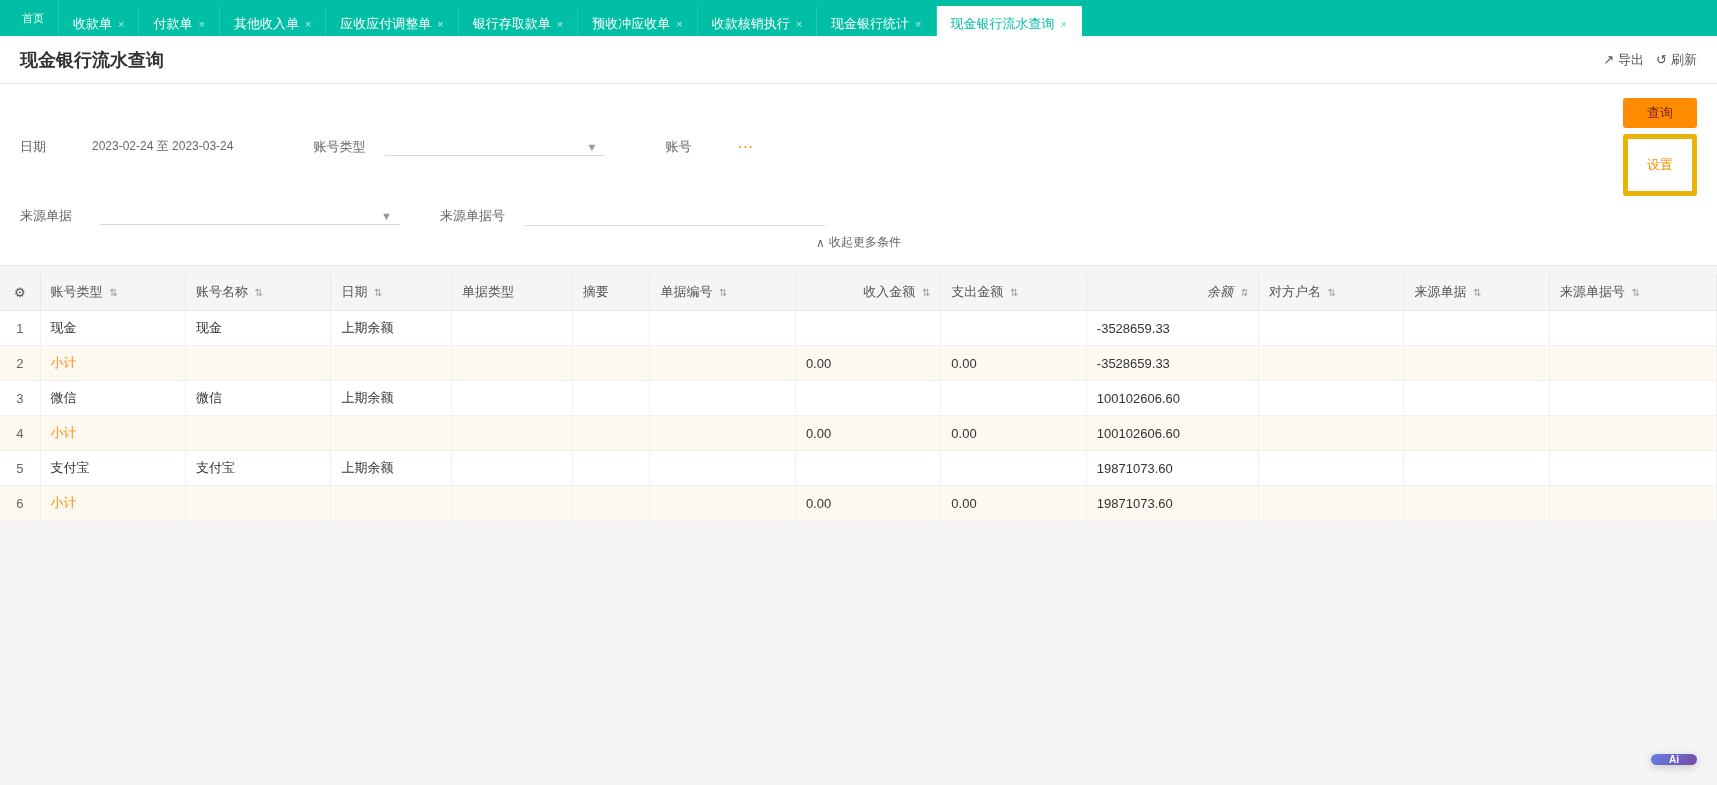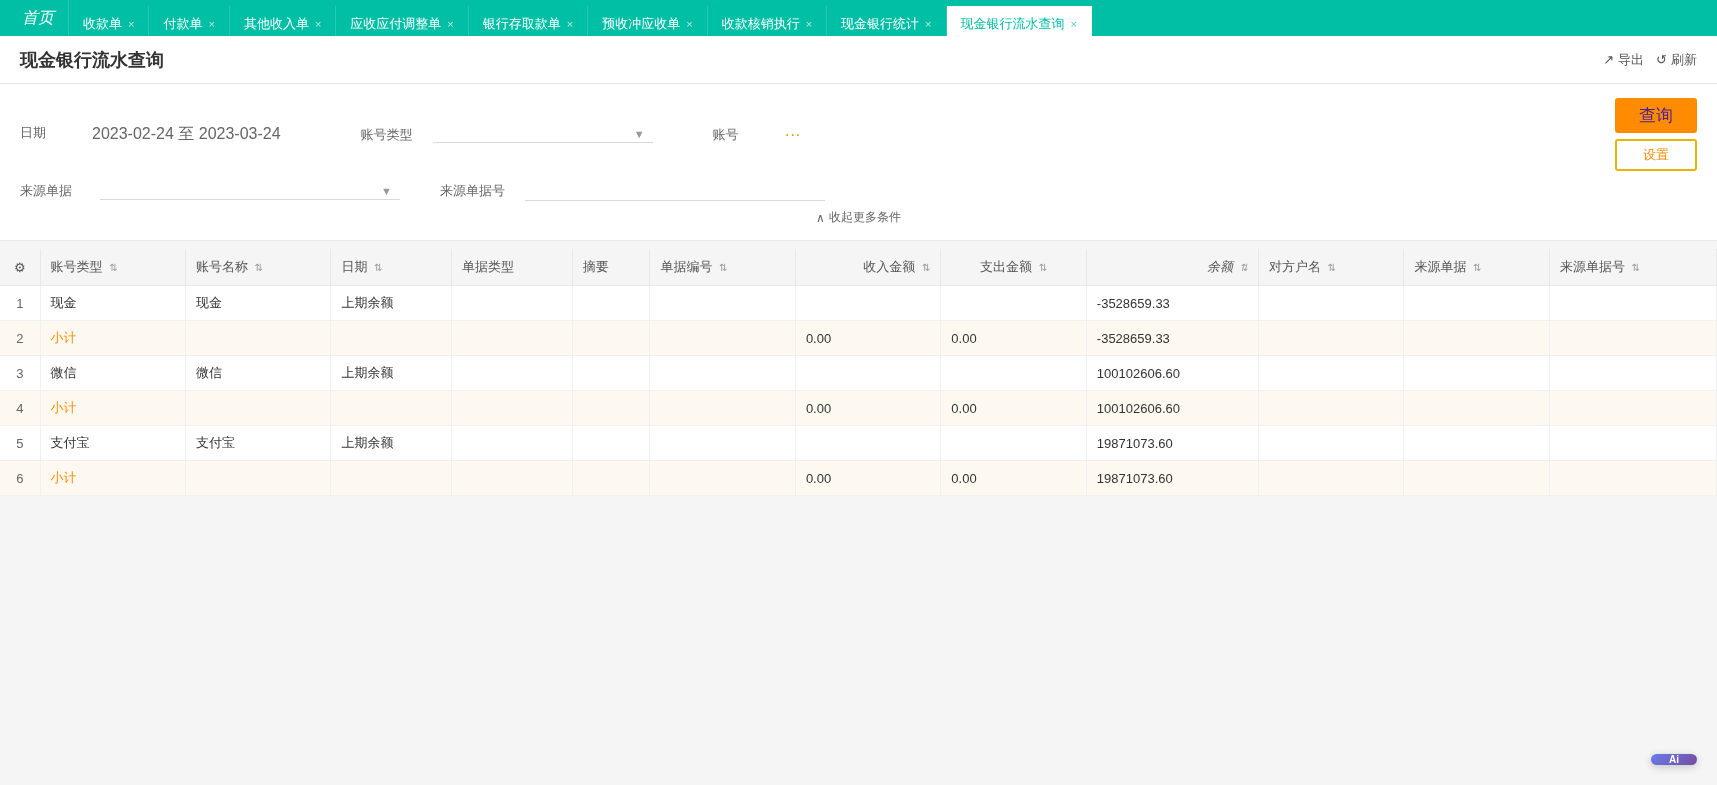--- a/index.html
+++ b/index.html
@@ -34,23 +34,22 @@
       font-size: 11px;
       opacity: 0.7;
     }
     .nav-home {
       color: #fff;
       padding: 18px 14px;
       height: 36px;
       display: flex;
       align-items: center;
       cursor: pointer;
-      font-size: 16px;
+      font-size: 11px;
       border-right: 1px solid rgba(255,255,255,0.15);
-      font-style: italic;
     }
 
     
     .page-header {
       background: #fff;
       padding: 10px 20px;
       display: flex;
       align-items: center;
       justify-content: space-between;
       border-bottom: 1px solid #e8e8e8;
@@ -109,21 +108,21 @@
       border: 1px solid transparent;
     }
     .date-btn.active {
       background: #ff8c00;
       color: #fff;
       border-color: #ff8c00;
       border-radius: 10px;
     }
     .date-range {
       color: #666;
-      font-size: 16px;
+      font-size: 12px;
       margin-left: 4px;
     }
     .filter-select {
       display: flex;
       align-items: center;
       border-bottom: 1px solid #d9d9d9;
       padding: 2px 8px;
       min-width: 180px;
       cursor: pointer;
       gap: 4px;
@@ -153,32 +152,32 @@
       align-items: center;
       gap: 8px;
     }
     .account-no-dots {
       color: #ff8c00;
       font-size: 16px;
       cursor: pointer;
     }
     .btn-query {
       background: #ff8c00;
-      color: #4c1d95;
+      color: #7f1d1d;
       border: none;
       padding: 6px 24px;
       border-radius: 3px;
       cursor: pointer;
-      font-size: 17px;
+      font-size: 13px;
     }
     .btn-settings {
       background: #fff;
       color: #ff8c00;
-      border: 2px solid #eab308;
-      padding: 5px 16px;
+      border: 5px solid #eab308;
+      padding: 17px 16px;
       border-radius: 3px;
       cursor: pointer;
       font-size: 13px;
     }
 
     .collapse-bar {
       display: flex;
       justify-content: center;
       align-items: center;
       padding: 4px 0 6px 0;
@@ -333,21 +332,21 @@
     <thead>
       <tr>
         <th style="width:40px;text-align:center;">⚙</th>
         <th>账号类型 <span class="sort-icon">⇅</span></th>
         <th>账号名称 <span class="sort-icon">⇅</span></th>
         <th>日期 <span class="sort-icon">⇅</span></th>
         <th>单据类型</th>
         <th>摘要</th>
         <th>单据编号 <span class="sort-icon">⇅</span></th>
         <th style="text-align:right;">收入金额 <span class="sort-icon">⇅</span></th>
-        <th style="text-align:center;">支出金额 <span class="sort-icon">⇅</span></th>
+        <th style="text-align:left;">支出金额 <span class="sort-icon">⇅</span></th>
         <th style="text-align:right;font-style:italic;">余额 <span class="sort-icon">⇅</span></th>
         <th>对方户名 <span class="sort-icon">⇅</span></th>
         <th>来源单据 <span class="sort-icon">⇅</span></th>
         <th>来源单据号 <span class="sort-icon">⇅</span></th>
       </tr>
     </thead>
     <tbody id="table-body">
     <tr>
           <td class="td-row-num">1</td>
           <td>现金</td>

